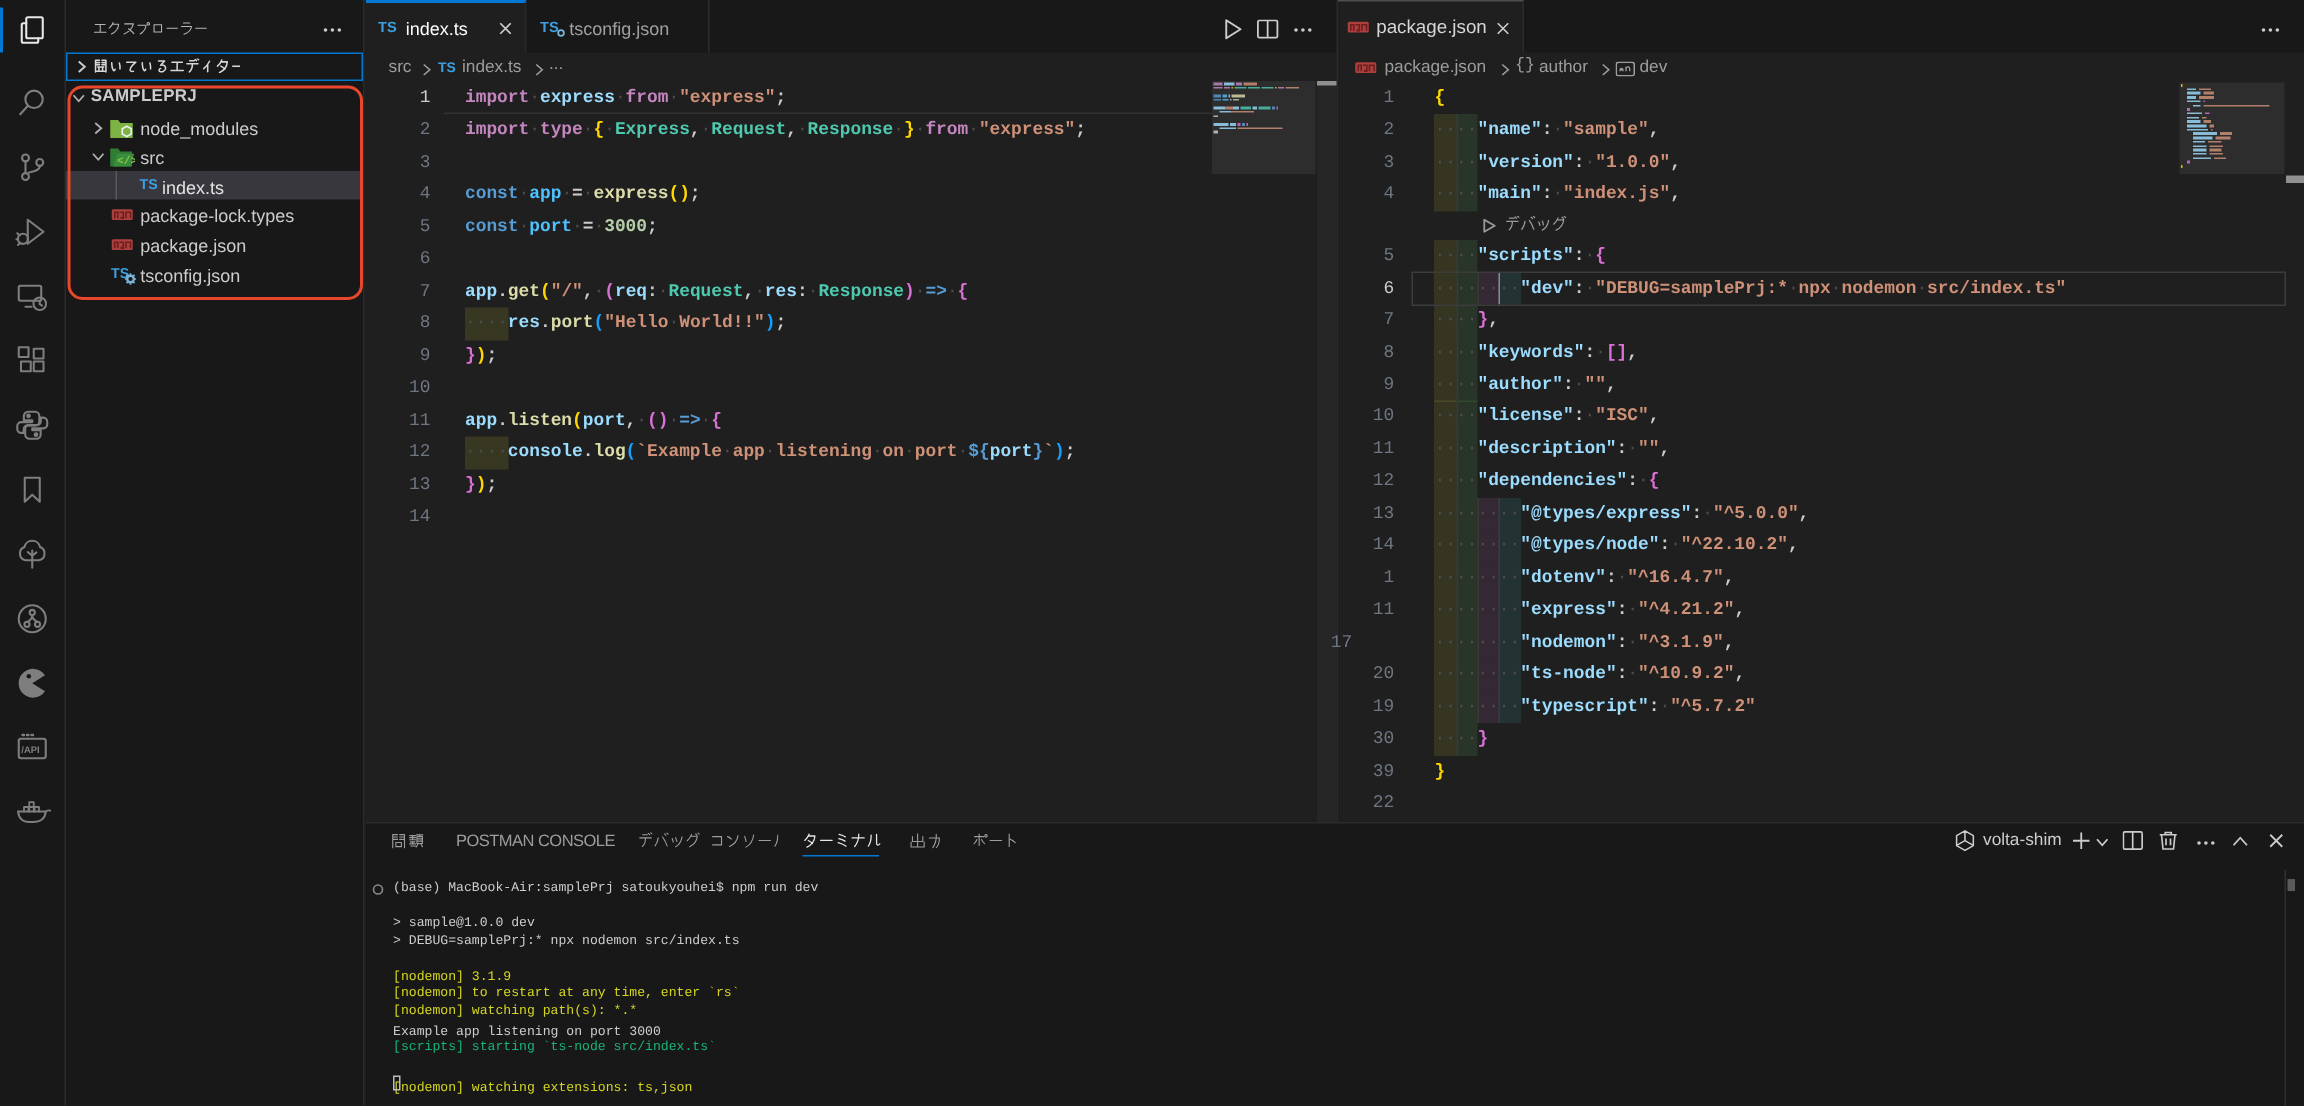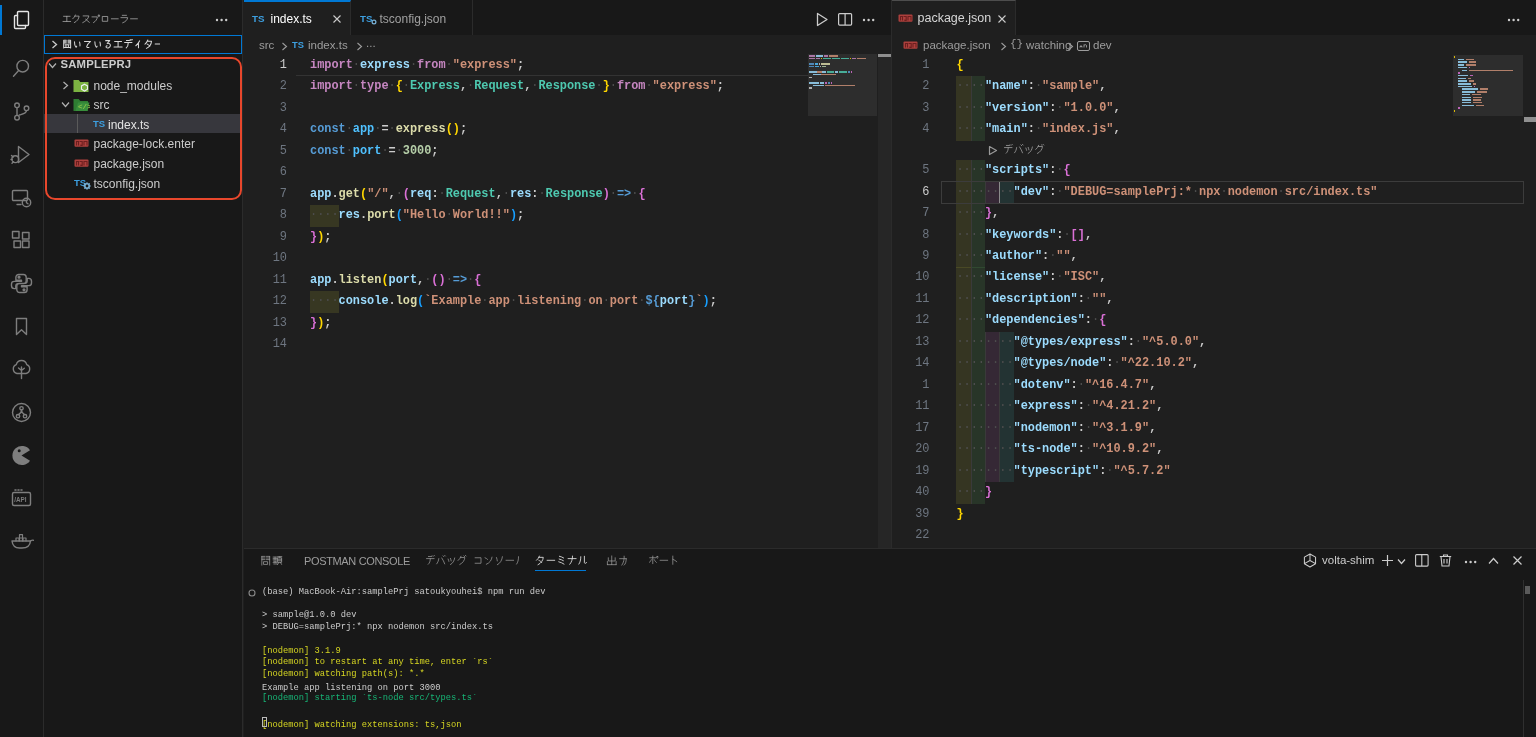--- a/index.html
+++ b/index.html
@@ -139,21 +139,21 @@
 <text x="5" y="11" font-size="7.5" font-weight="bold" fill="#8bc34a" font-family="Liberation Mono">&lt;/&gt;</text>
   </svg>
 <div class="ab" style="left:93.5px;top:98.1px;font-size:12px;color:#cccccc;">src</div>
 <div class="ab" style="left:77px;top:113.8px;width:1px;height:19.6px;background:#5a5a5a"></div>
 <div class="ab" style="left:93px;top:118px;width:15px;height:11px;font-family:'Liberation Sans';font-size:9.5px;font-weight:bold;color:#3d9fe0">TS</div>
 <div class="ab" style="left:108px;top:117.7px;font-size:12px;color:#e3e3e3;">index.ts</div>
 <svg class="ab" style="left:73.5px;top:139.0px" width="15" height="9" viewBox="0 0 15 9">
     <rect x="0.5" y="0.5" width="14" height="7.2" rx="1" fill="#ad403d"></rect>
     <path d="M2.5 6.5 V2.5 h2 v4 M5.6 2.5 h2.6 v4 h-1.3 v-1 M10 6.5 V2.5 h3 v4" stroke="#6d1f1f" stroke-width="1.1" fill="none"></path>
   </svg>
-<div class="ab" style="left:93.5px;top:137.3px;font-size:12px;color:#cccccc;">package-lock.enter</div>
+<div class="ab" style="left:93.5px;top:137.3px;font-size:12px;color:#cccccc;">package-lock.types</div>
 <svg class="ab" style="left:73.5px;top:158.6px" width="15" height="9" viewBox="0 0 15 9">
     <rect x="0.5" y="0.5" width="14" height="7.2" rx="1" fill="#ad403d"></rect>
     <path d="M2.5 6.5 V2.5 h2 v4 M5.6 2.5 h2.6 v4 h-1.3 v-1 M10 6.5 V2.5 h3 v4" stroke="#6d1f1f" stroke-width="1.1" fill="none"></path>
   </svg>
 <div class="ab" style="left:93.5px;top:156.9px;font-size:12px;color:#cccccc;">package.json</div>
 <div class="ab" style="left:74px;top:177px;width:15px;height:11px;font-family:'Liberation Sans';font-size:9.5px;font-weight:bold;color:#3d9fe0">TS</div>
 <svg class="ab" style="left:83px;top:182px" width="8" height="8" viewBox="0 0 8 8">
     <circle cx="4" cy="4" r="2.2" fill="none" stroke="#7ab3d8" stroke-width="1.6"></circle>
     <g stroke="#7ab3d8" stroke-width="1.1">
       <path d="M4 0.2 V1.6 M4 6.4 V7.8 M0.2 4 H1.6 M6.4 4 H7.8 M1.3 1.3 L2.3 2.3 M5.7 5.7 L6.7 6.7 M6.7 1.3 L5.7 2.3 M2.3 5.7 L1.3 6.7"></path>
@@ -281,21 +281,21 @@
   </svg>
 <svg class="ab" style="left:903.0px;top:41.0px" width="15" height="9" viewBox="0 0 15 9">
     <rect x="0.5" y="0.5" width="14" height="7.2" rx="1" fill="#ad403d"></rect>
     <path d="M2.5 6.5 V2.5 h2 v4 M5.6 2.5 h2.6 v4 h-1.3 v-1 M10 6.5 V2.5 h3 v4" stroke="#6d1f1f" stroke-width="1.1" fill="none"></path>
   </svg>
 <div class="ab" style="left:923px;top:39px;font-size:11.5px;color:#9d9d9d">package.json</div>
 <svg class="ab" style="left:1000px;top:42px" width="7" height="9" viewBox="0 0 7 9" fill="none" stroke="#9d9d9d" stroke-width="1.1">
     <path d="M1.5 1 L5.5 4.5 L1.5 8"></path>
   </svg>
 <div class="ab" style="left:1010px;top:38px;font-size:11px;color:#9d9d9d;font-family:'Liberation Mono'">{}</div>
-<div class="ab" style="left:1026px;top:39px;font-size:11.5px;color:#9d9d9d">watching</div>
+<div class="ab" style="left:1026px;top:39px;font-size:11.5px;color:#9d9d9d">author</div>
 <svg class="ab" style="left:1067px;top:42px" width="7" height="9" viewBox="0 0 7 9" fill="none" stroke="#9d9d9d" stroke-width="1.1">
     <path d="M1.5 1 L5.5 4.5 L1.5 8"></path>
   </svg>
 <svg class="ab" style="left:1077px;top:40.5px" width="13" height="10" viewBox="0 0 13 10" fill="none" stroke="#9d9d9d" stroke-width="1">
     <rect x="0.5" y="0.5" width="12" height="9" rx="1.5"></rect>
     <path d="M3 6.5 c0-2.5 2-2.5 2 0 M5 5.5 h-2 M7 3.5 v3 M7 4.5 c1-1.5 2.5-1 2.5 0.5 v1.5" stroke-width="0.9"></path>
   </svg>
 <div class="ab" style="left:1093px;top:39px;font-size:11.5px;color:#9d9d9d">dev</div>
 <div class="ab" style="left:956.40px;top:76.2px;width:14.78px;height:21.6px;background:rgba(255,255,64,0.10)"></div>
 <div class="ab" style="left:970.68px;top:76.2px;width:14.78px;height:21.6px;background:rgba(127,255,127,0.10)"></div>
@@ -379,24 +379,24 @@
 <div class="ln ab" style="left:892px;top:203.0px;width:37.5px;color:#6e7681">7</div>
 <div class="ln ab" style="left:892px;top:224.5px;width:37.5px;color:#6e7681">8</div>
 <div class="ln ab" style="left:892px;top:246.0px;width:37.5px;color:#6e7681">9</div>
 <div class="ln ab" style="left:892px;top:267.4px;width:37.5px;color:#6e7681">10</div>
 <div class="ln ab" style="left:892px;top:288.9px;width:37.5px;color:#6e7681">11</div>
 <div class="ln ab" style="left:892px;top:310.4px;width:37.5px;color:#6e7681">12</div>
 <div class="ln ab" style="left:892px;top:331.9px;width:37.5px;color:#6e7681">13</div>
 <div class="ln ab" style="left:892px;top:353.4px;width:37.5px;color:#6e7681">14</div>
 <div class="ln ab" style="left:892px;top:374.9px;width:37.5px;color:#6e7681">1</div>
 <div class="ln ab" style="left:892px;top:396.4px;width:37.5px;color:#6e7681">11</div>
-<div class="ln ab" style="left:892px;top:417.9px;width:37.5px;color:#6e7681">17</div>
+<div class="ln ab" style="left:864px;top:417.9px;width:37.5px;color:#6e7681">17</div>
 <div class="ln ab" style="left:892px;top:439.4px;width:37.5px;color:#6e7681">20</div>
 <div class="ln ab" style="left:892px;top:460.9px;width:37.5px;color:#6e7681">19</div>
-<div class="ln ab" style="left:892px;top:482.4px;width:37.5px;color:#6e7681">40</div>
+<div class="ln ab" style="left:892px;top:482.4px;width:37.5px;color:#6e7681">30</div>
 <div class="ln ab" style="left:892px;top:503.9px;width:37.5px;color:#6e7681">39</div>
 <div class="ln ab" style="left:892px;top:525.4px;width:37.5px;color:#6e7681">22</div>
 <svg class="ab" style="left:988px;top:144.5px" width="10" height="11" viewBox="0 0 10 11" fill="none" stroke="#999999" stroke-width="1.2" stroke-linejoin="round">
     <path d="M1.5 1.5 L8.5 5.5 L1.5 9.5 Z"></path>
   </svg>
 <svg style="position:absolute;left:1003.0px;top:144.0px" width="45.2" height="10.5" viewBox="0 0 430.5 100" fill="none" stroke="#999999" stroke-width="8.0" stroke-linecap="round" stroke-linejoin="round">
     <path d="M32 14 H62 M14 34 H86 M50 34 C50 56 44 76 30 88 M68 6 L76 14 M82 0 L90 8" transform="translate(0.0 0)"></path>
     <path d="M30 34 C28 54 20 72 10 84 M58 28 C70 46 80 66 86 84 M70 8 L78 16 M84 2 L92 10" transform="translate(100.0 0)"></path>
     <path d="M18 38 C22 48 24 54 25 60 M40 32 C44 42 46 50 47 56 M80 28 C76 56 62 78 40 90" transform="translate(200.0 0)"></path>
     <path d="M40 12 C34 28 24 42 12 52 M36 24 H76 C74 50 56 76 28 90 M66 8 L74 16 M80 2 L88 10" transform="translate(300.0 0)"></path>
@@ -525,17 +525,17 @@
   </svg>
 <div class="ab" style="left:1523px;top:580px;width:1px;height:157px;background:#2f2f2f"></div>
 <div class="ab" style="left:1524.5px;top:586px;width:5px;height:8px;background:#5a5a5a"></div>
 <div class="term ab" style="left:262px;top:586.6px;color:#cccccc">(base) MacBook-Air:samplePrj satoukyouhei$ npm run dev</div>
 <div class="term ab" style="left:262px;top:610.2px;color:#cccccc">&gt; sample@1.0.0 dev</div>
 <div class="term ab" style="left:262px;top:622.0px;color:#cccccc">&gt; DEBUG=samplePrj:* npx nodemon src/index.ts</div>
 <div class="term ab" style="left:262px;top:645.6px;color:#d6d622">[nodemon] 3.1.9</div>
 <div class="term ab" style="left:262px;top:657.4px;color:#d6d622">[nodemon] to restart at any time, enter `rs`</div>
 <div class="term ab" style="left:262px;top:669.2px;color:#d6d622">[nodemon] watching path(s): *.*</div>
 <div class="term ab" style="left:262px;top:720px;color:#d6d622">[nodemon] watching extensions: ts,json</div>
-<div class="term ab" style="left:262px;top:692.8px;color:#17b576">[nodemon] starting `ts-node src/types.ts`</div>
+<div class="term ab" style="left:262px;top:692.8px;color:#17b576">[scripts] starting `ts-node src/index.ts`</div>
 <div class="term ab" style="left:262px;top:683px;color:#cccccc">Example app listening on port 3000</div>
 <svg class="ab" style="left:248px;top:588.5px" width="8" height="8" viewBox="0 0 8 8">
     <circle cx="4" cy="4" r="3" fill="none" stroke="#888888" stroke-width="1.1"></circle>
   </svg>
 <div class="ab" style="left:262px;top:716.9px;width:5px;height:10.5px;border:1px solid #bbbbbb"></div>
 </body></html>

